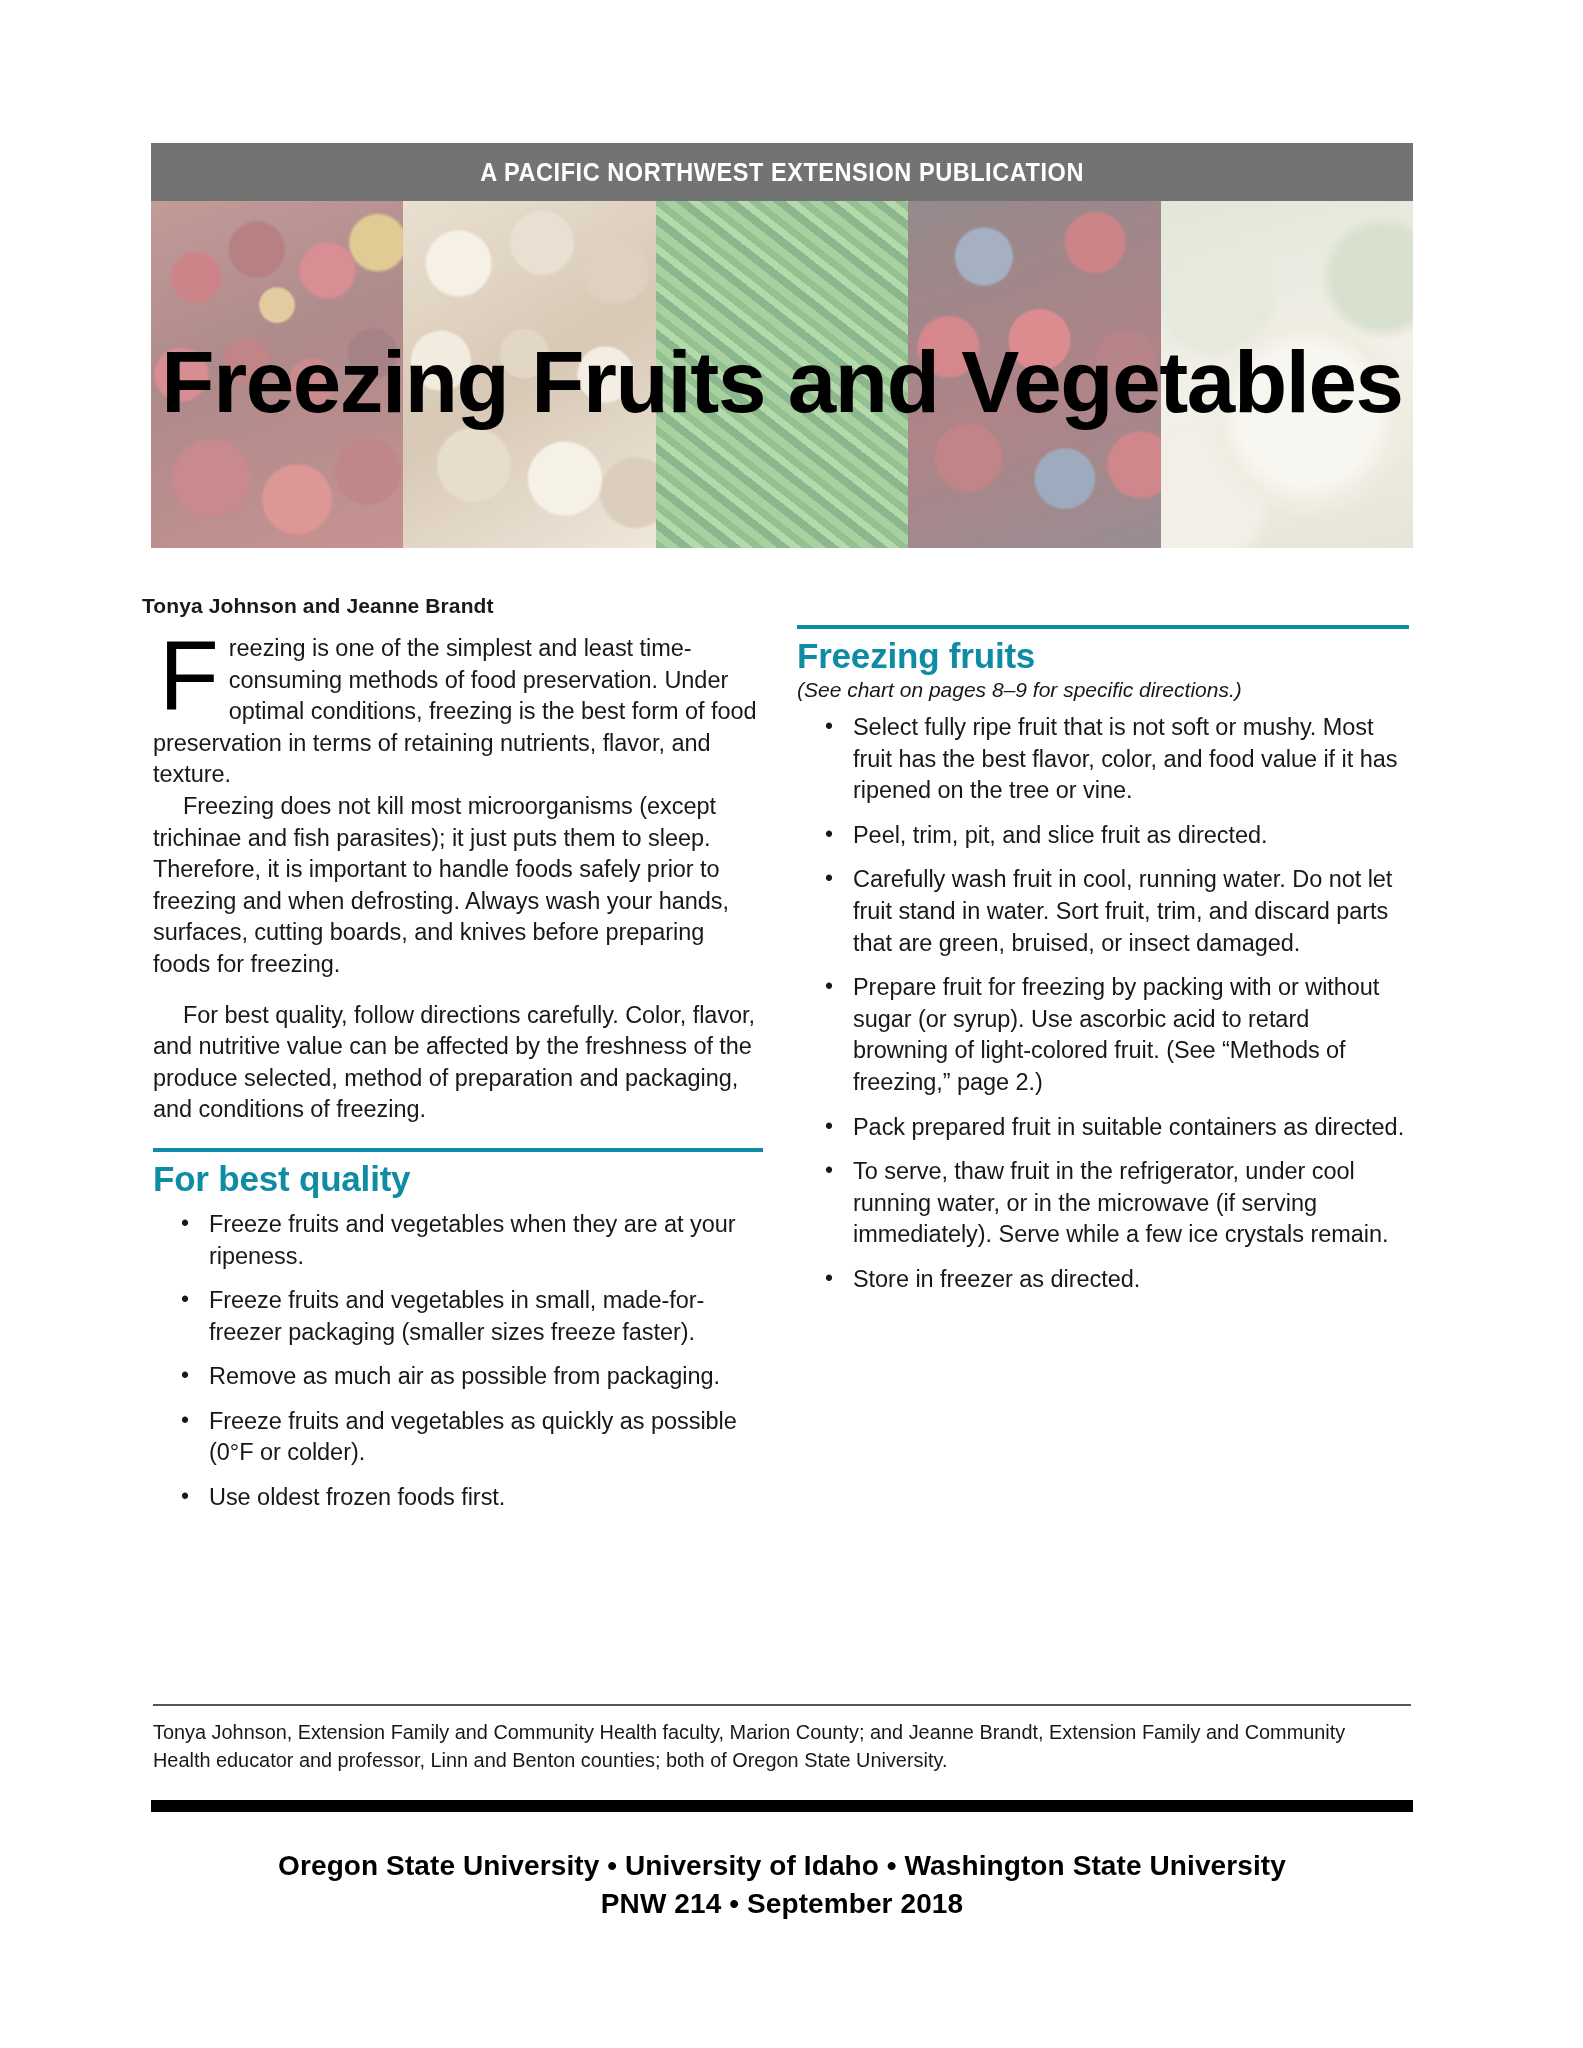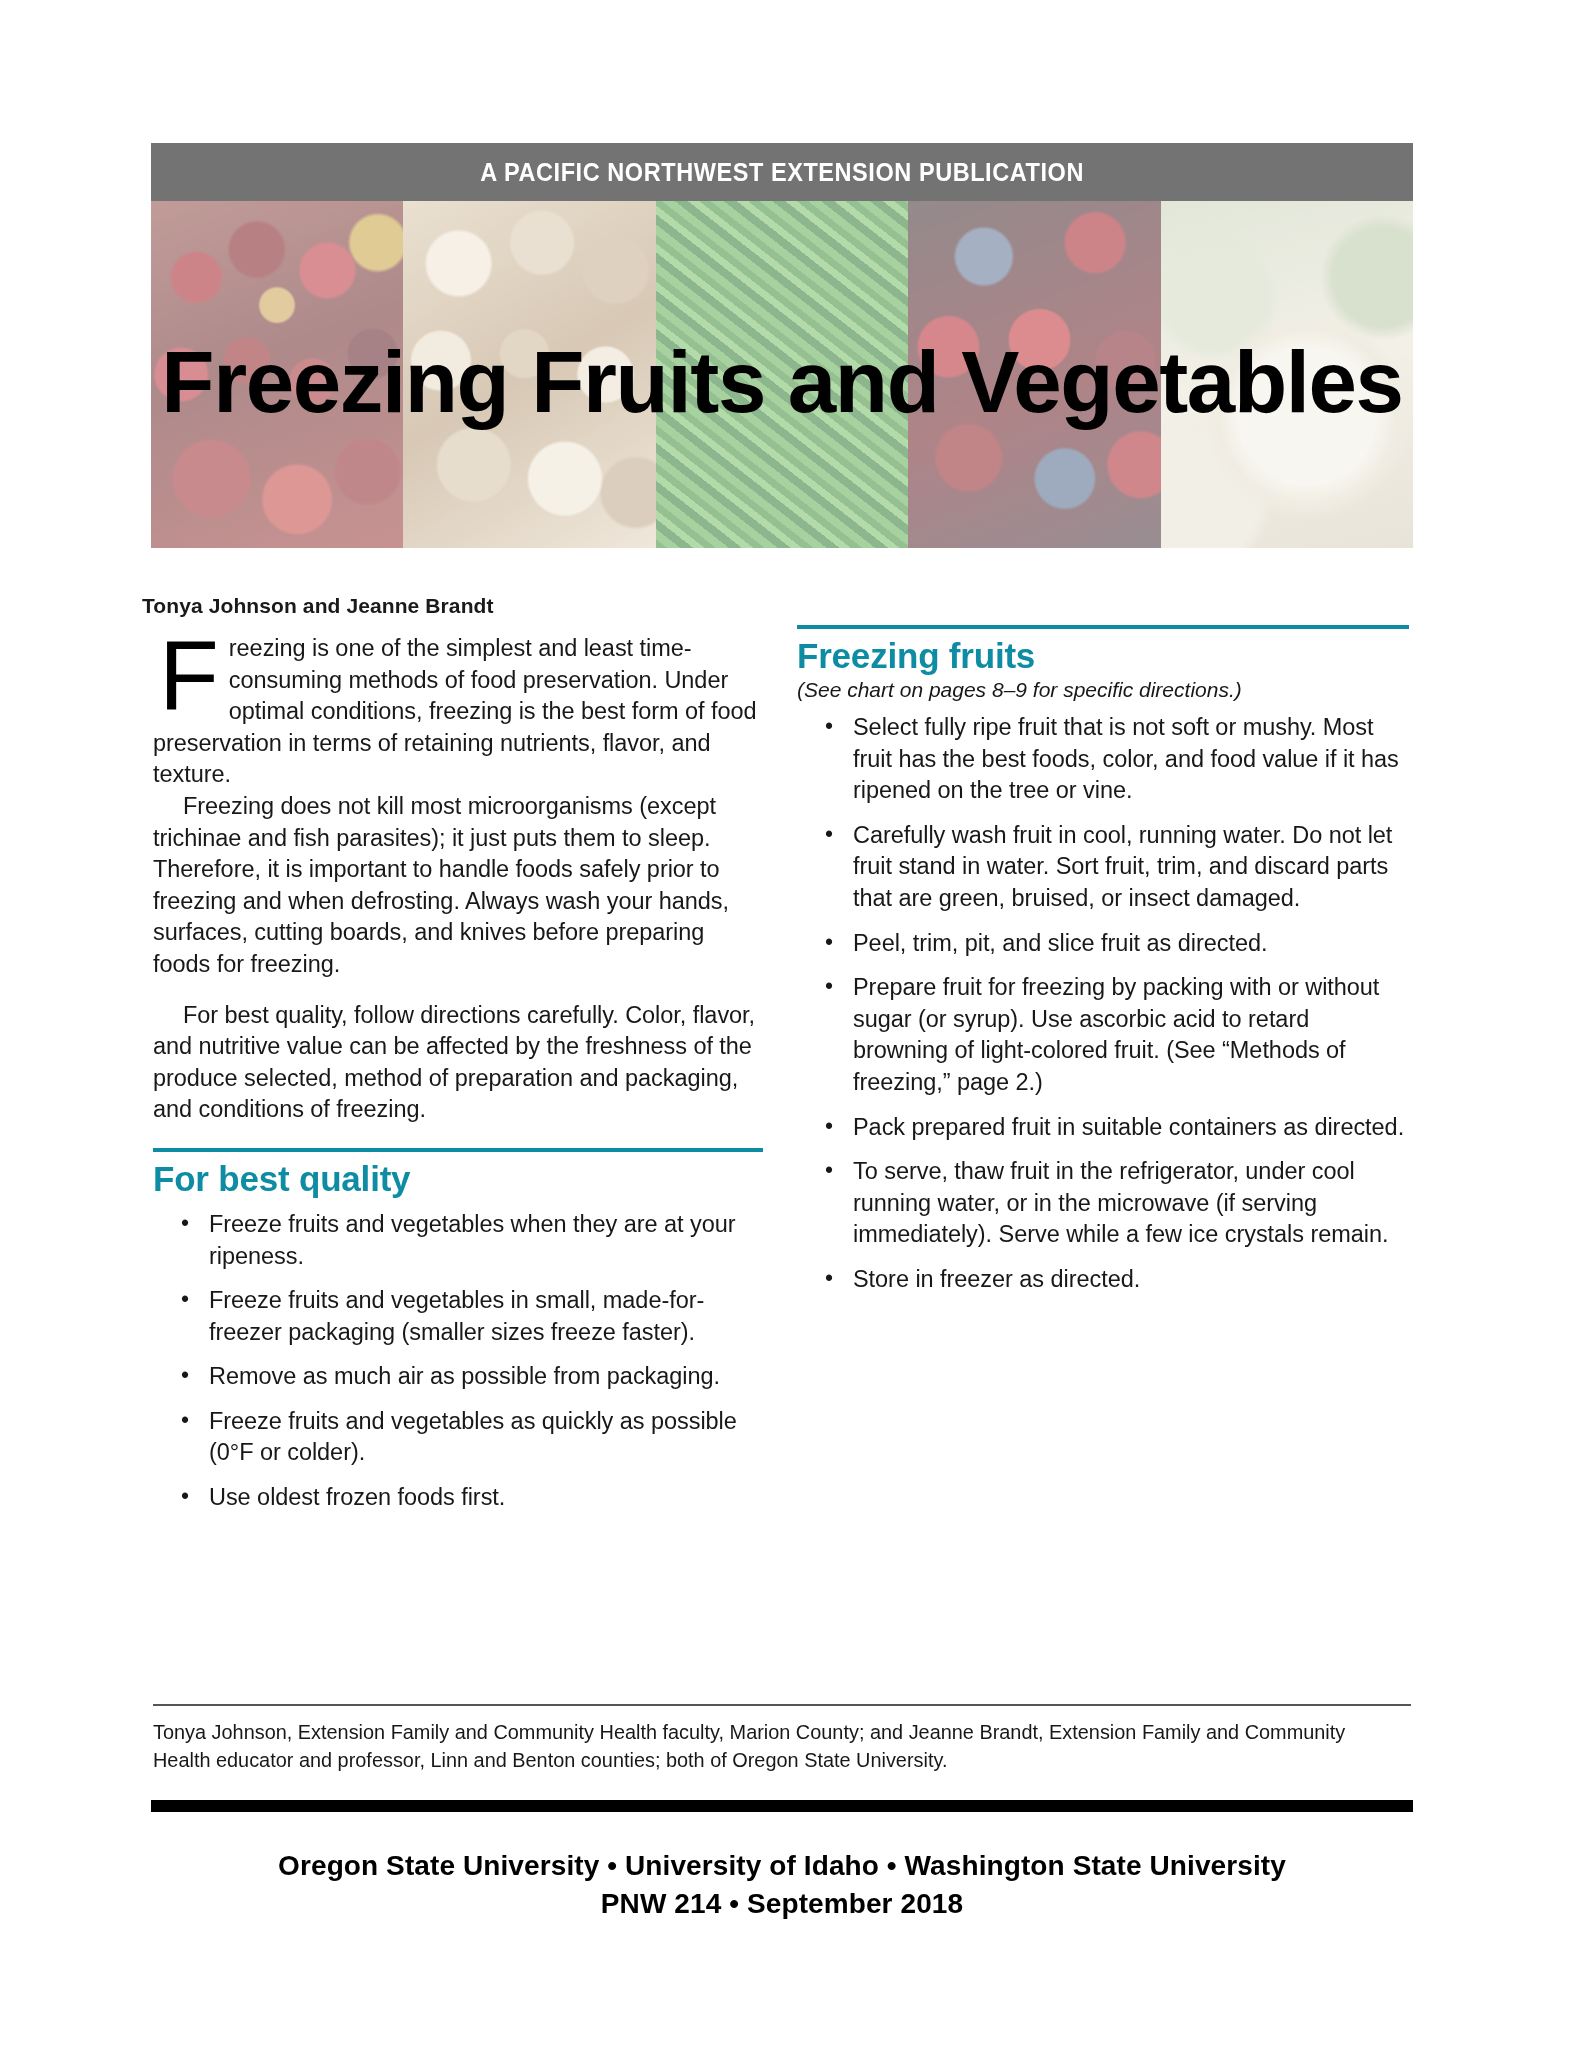--- a/index.html
+++ b/index.html
@@ -338,23 +338,23 @@
       <li>Use oldest frozen foods first.</li>
     </ul>
   </div>
 
   <div class="col-right">
     <div class="rule-teal"></div>
     <div class="section-head">Freezing fruits</div>
     <div class="section-note">(See chart on pages 8–9 for specific directions.)</div>
 
     <ul class="bullets">
-      <li>Select fully ripe fruit that is not soft or mushy. Most fruit has the best foods, color, and food value if it has ripened on the tree or vine.</li>
+      <li>Select fully ripe fruit that is not soft or mushy. Most fruit has the best flavor, color, and food value if it has ripened on the tree or vine.</li>
+      <li>Peel, trim, pit, and slice fruit as directed.</li>
       <li>Carefully wash fruit in cool, running water. Do not let fruit stand in water. Sort fruit, trim, and discard parts that are green, bruised, or insect damaged.</li>
-      <li>Peel, trim, pit, and slice fruit as directed.</li>
       <li>Prepare fruit for freezing by packing with or without sugar (or syrup). Use ascorbic acid to retard browning of light-colored fruit. (See “Methods of freezing,” page 2.)</li>
       <li>Pack prepared fruit in suitable containers as directed.</li>
       <li>To serve, thaw fruit in the refrigerator, under cool running water, or in the microwave (if serving immediately). Serve while a few ice crystals remain.</li>
       <li>Store in freezer as directed.</li>
     </ul>
   </div>
 
   <div class="foot-rule"></div>
   <div class="footnote">Tonya Johnson, Extension Family and Community Health faculty, Marion County; and Jeanne Brandt, Extension Family and Community Health educator and professor, Linn and Benton counties; both of Oregon State University.</div>
 

